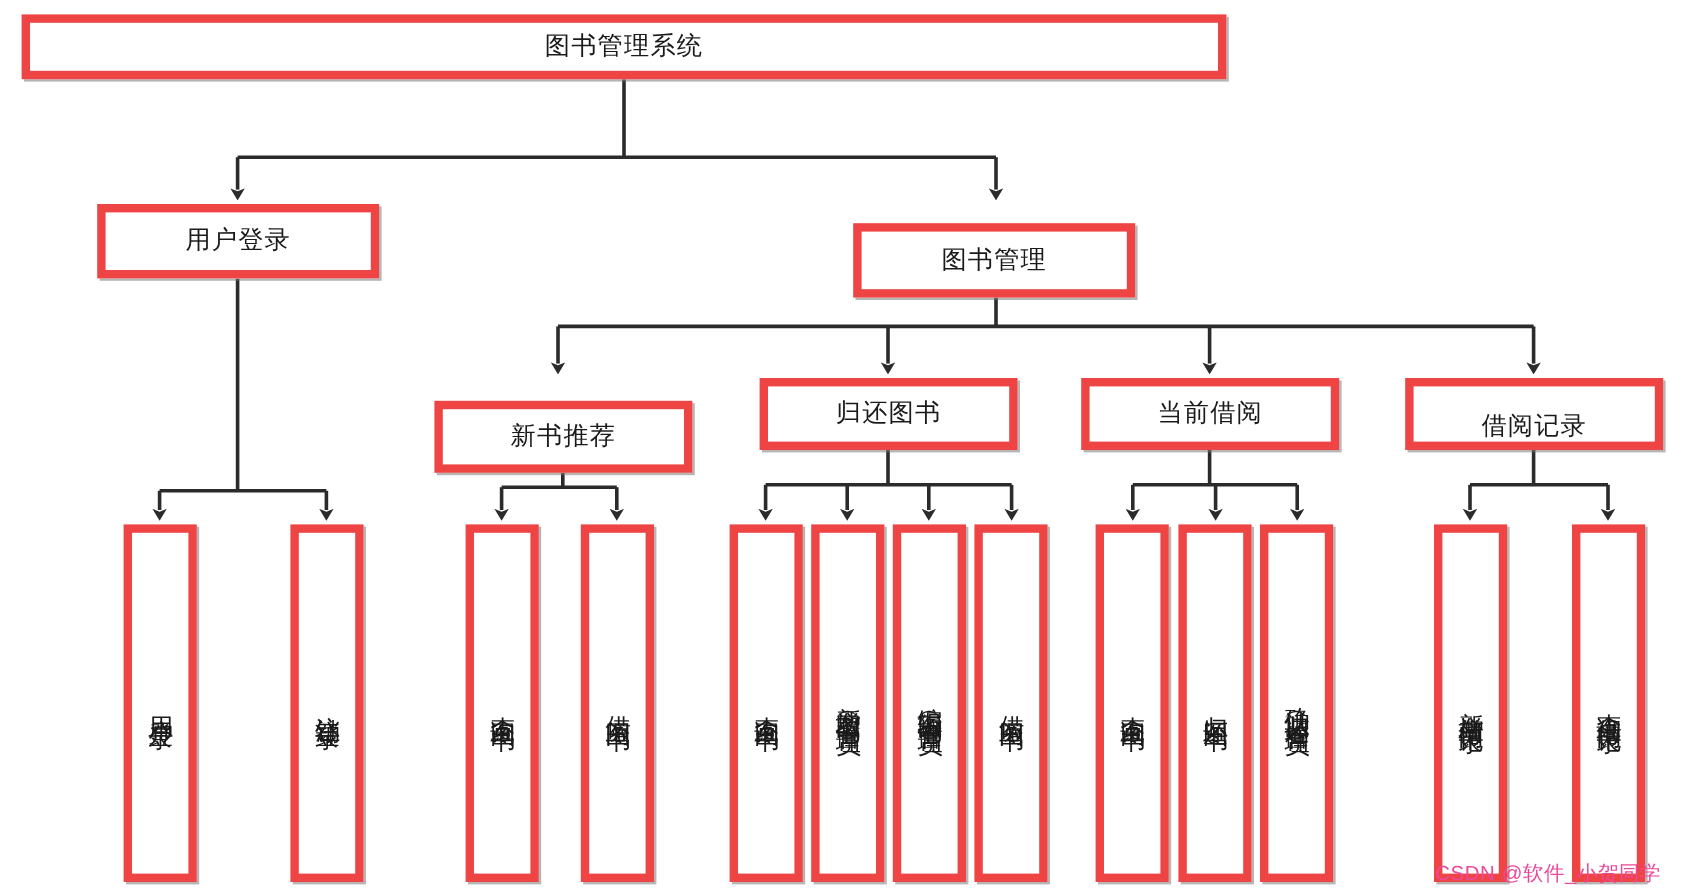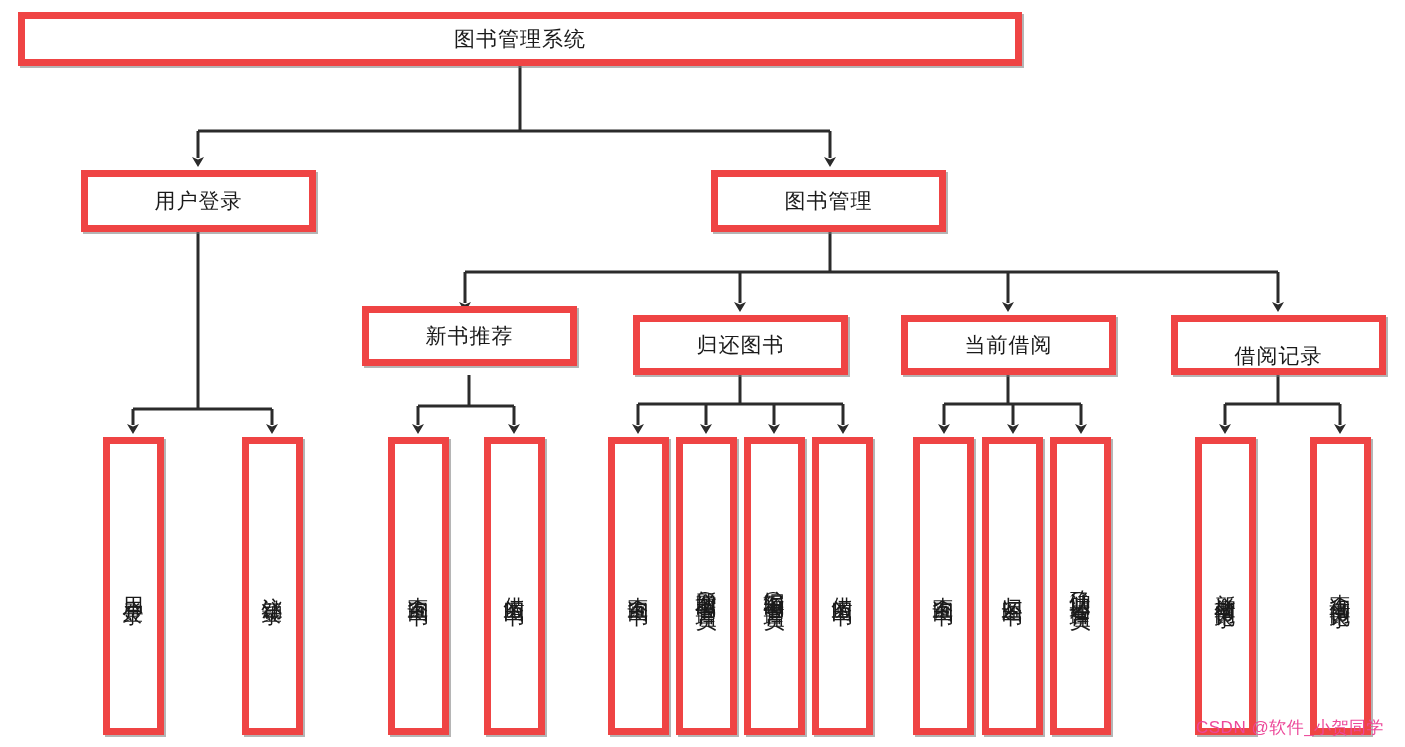--- a/index.html
+++ b/index.html
@@ -75,25 +75,25 @@
     </g>
   </svg>
 
   <div class="node" style="left:18px;top:12px;width:1004px;height:54px;">
     <span class="lbl">图书管理系统</span>
   </div>
 
   <div class="node" style="left:81px;top:170px;width:235px;height:62px;">
     <span class="lbl">用户登录</span>
   </div>
-  <div class="node" style="left:711px;top:170px;width:235px;height:62px;">
+  <div class="node" style="left:711px;top:186px;width:235px;height:62px;">
     <span class="lbl">图书管理</span>
   </div>
 
-  <div class="node" style="left:362px;top:306px;width:215px;height:60px;">
+  <div class="node" style="left:362px;top:334px;width:215px;height:60px;">
     <span class="lbl">新书推荐</span>
   </div>
   <div class="node" style="left:633px;top:315px;width:215px;height:60px;">
     <span class="lbl">归还图书</span>
   </div>
   <div class="node" style="left:901px;top:315px;width:215px;height:60px;">
     <span class="lbl">当前借阅</span>
   </div>
   <div class="node" style="left:1171px;top:315px;width:215px;height:60px;align-items:flex-end;">
     <span class="lbl">借阅记录</span>

